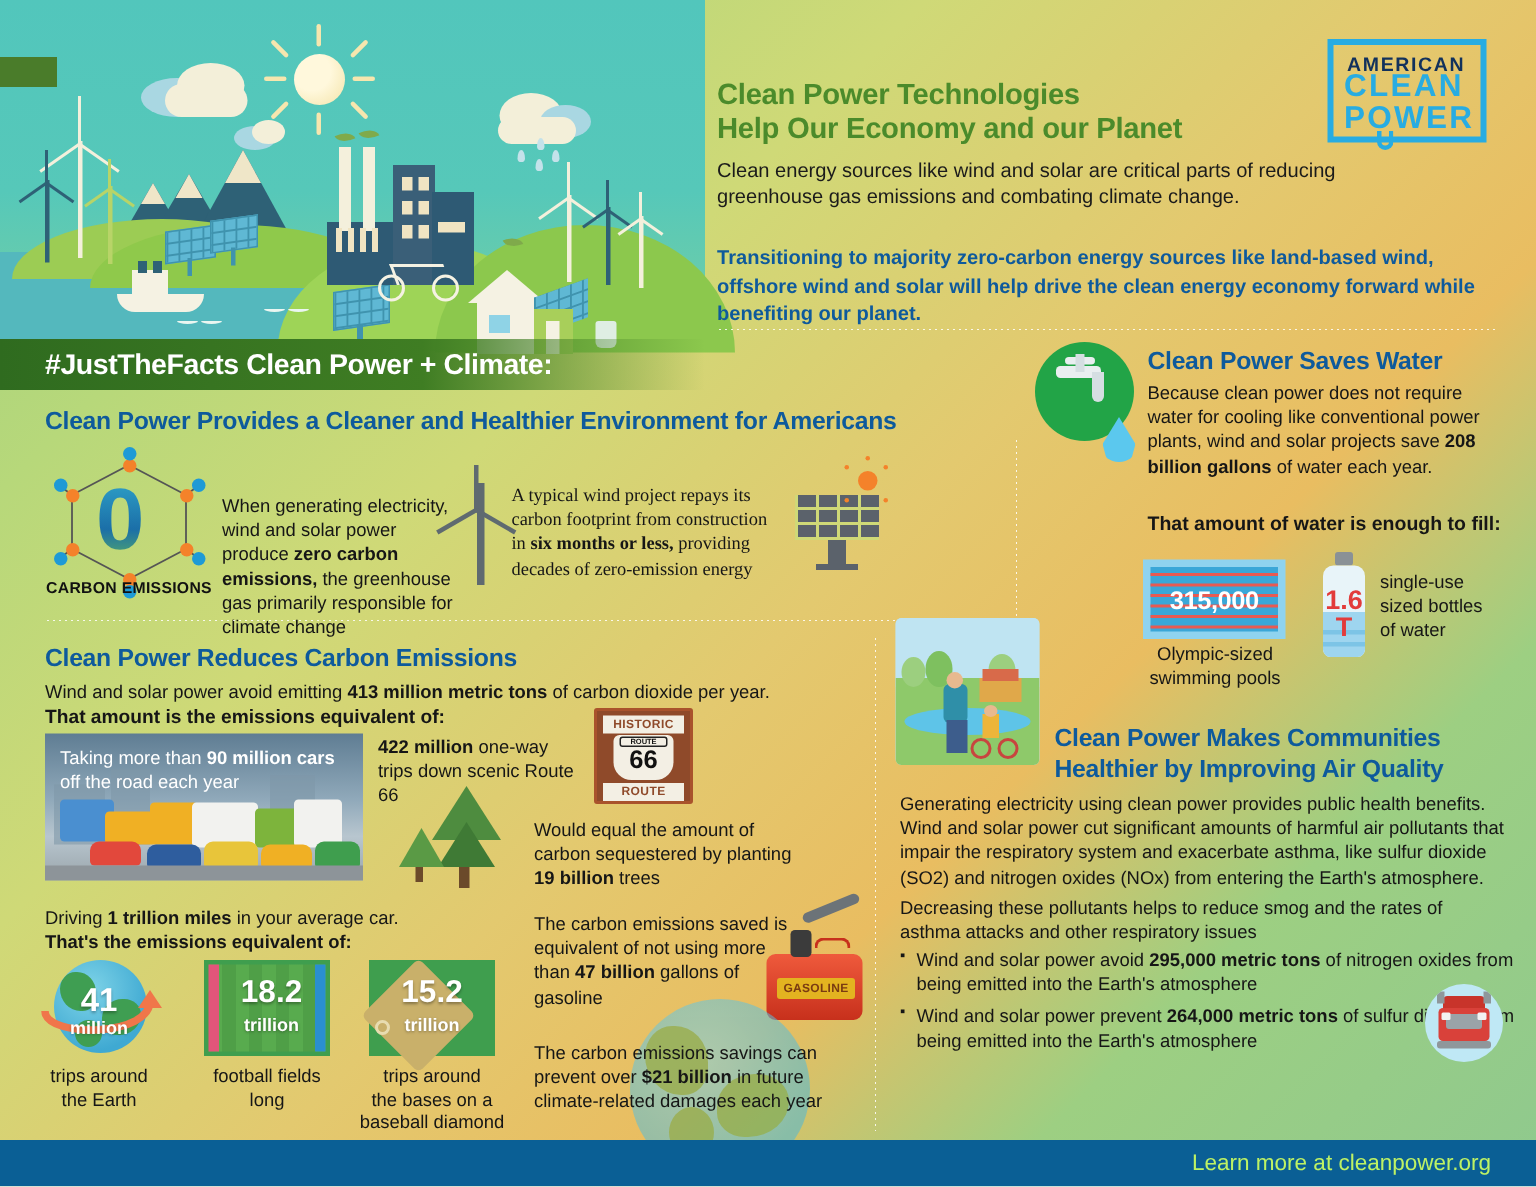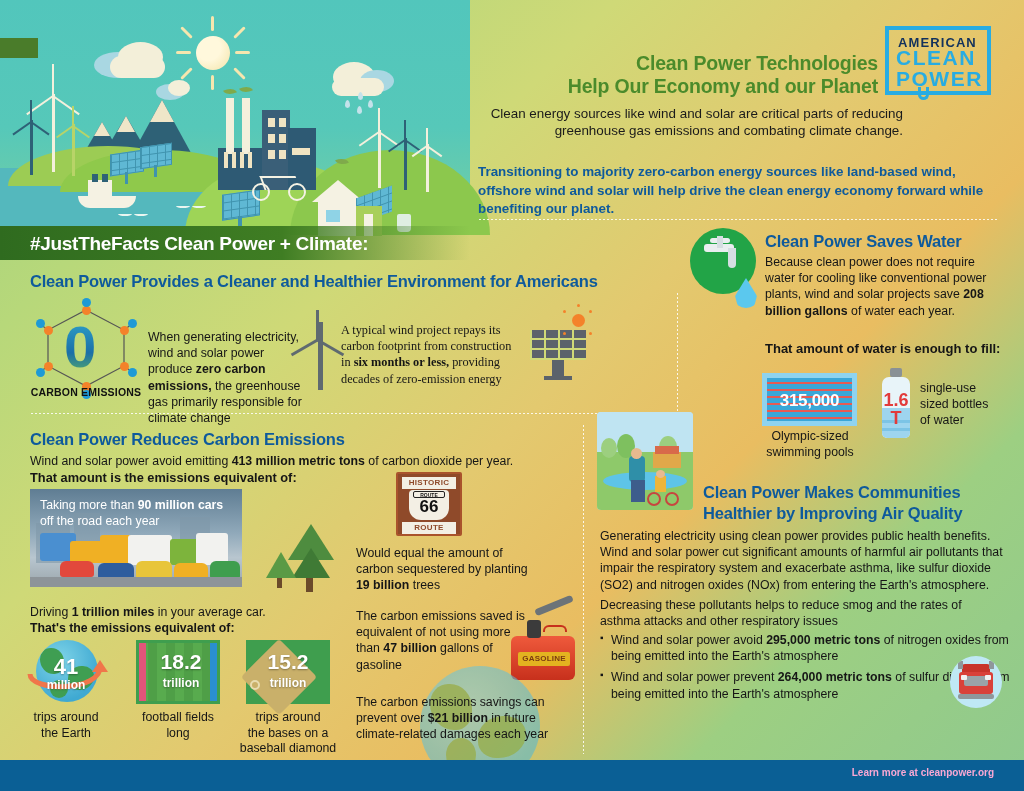--- a/index.html
+++ b/index.html
@@ -44,21 +44,21 @@
                                    linear-gradient(0deg,#3f93ae 1px,transparent 1px);
                  background-size: 8px 8px; }
   .factory { position:absolute; background:#2e5a74; }
   .stack { position:absolute; background:#f4f0dc; }
   .leaf { position:absolute; width:12px; height:7px; border-radius: 0 100% 0 100%; background:#7faa4b; }
   .bldg-win { position:absolute; background:#f0e4c2; }
   .wave { position:absolute; height:4px; border-bottom:2px solid #eaf6f1; border-radius:50%; }
   .raindrop { position:absolute; width:5px; height:8px; background:#c4e2ea; border-radius:50% 50% 50% 50% / 70% 70% 30% 30%; }
 
   
-  .header-txt { position:absolute; left:478px; top:52px; width:400px;text-align:right; }
+  .header-txt { position:absolute; left:478px; top:52px; width:400px; }
   .hdr-title { font-size:19.5px; font-weight:bold; color:#4b8b2b; line-height:1.18; letter-spacing:-0.2px;}
   .hdr-sub { margin-top:7px; font-size:13.4px; color:#1b1b1b; line-height:1.30; }
   .hdr-blue { margin-top:13px; font-size:13.4px; font-weight:bold; color:#0e5a9c; line-height:1.38; width:520px;}
 
   
   .logo-box { position:absolute; left:885px; top:26px; width:106px; height:69px;
               border:4px solid #28ace2; background:transparent; }
   .logo-am { position:absolute; left:9px; top:5px; font-size:13px; font-weight:bold;
              color:#12315c; letter-spacing:1.1px; }
   .logo-clean { position:absolute; left:7px; top:17px; font-size:21px; font-weight:bold;
@@ -105,21 +105,21 @@
   
   .park-photo { position:absolute; left:597px; top:412px; width:96px; height:98px;
                 border-radius:4px; overflow:hidden; background:#bfe4f2; }
 
   
   .tile { position:absolute; width:84px; height:64px; }
   .tile-cap { position:absolute; top:70px; width:100%; text-align:center; font-size:12.3px; color:#161616; line-height:1.28;}
   .tile-num { position:absolute; width:100%; text-align:center; color:#fff; font-weight:bold; }
 
   .footer { position:absolute; left:0; bottom:0; width:1024px; height:31px; background:#0a5f95; }
-  .footer span { position:absolute; right:30px; top:7px; font-size:10px; font-weight:bold; color:#f9a8d4; }
+  .footer span { position:absolute; right:30px; top:7px; font-size:15px; font-weight:normal; color:#bef264; }
 
   ul.bul { list-style:none; }
   ul.bul li { position:relative; padding-left:11px; margin-bottom:2px; }
   ul.bul li:before { content:"▪"; position:absolute; left:0; top:-1px; font-size:10px; color:#161616; }
 </style>
 </head>
 <body>
 
 <div id="page">
 
@@ -389,20 +389,23 @@
     <div style="position:absolute;left:68px;top:74px;width:36px;height:16px;background:#2e5d9e;border-radius:6px 6px 3px 3px;"></div>
     <div style="position:absolute;left:106px;top:72px;width:36px;height:18px;background:#e8c53a;border-radius:6px 6px 3px 3px;"></div>
     <div style="position:absolute;left:144px;top:74px;width:34px;height:16px;background:#f0b024;border-radius:6px 6px 3px 3px;"></div>
     <div style="position:absolute;left:180px;top:72px;width:30px;height:18px;background:#3f9e4e;border-radius:6px 6px 3px 3px;"></div>
     <div style="position:absolute;left:0;top:88px;width:212px;height:10px;background:#8d9499;"></div>
     <div class="body-t" style="position:absolute;left:10px;top:8px;width:194px;color:#fff;font-size:12.3px;">
       <span>Taking more than </span><b>90 million cars</b><span> off the road each year</span>
     </div>
   </div>
 
+  <div class="body-t" style="position:absolute;left:252px;top:490px;width:140px;">
+    <b>422 million</b><span> one-way trips down scenic Route 66</span>
+  </div>
   <div style="position:absolute;left:396px;top:472px;width:66px;height:64px;background:#8f4a2a;border:2px solid #a9532c;border-radius:2px;">
     <div style="position:absolute;left:4px;top:3px;width:54px;height:12px;background:#f3efe4;text-align:center;font-size:8px;font-weight:bold;color:#8f4a2a;line-height:12px;letter-spacing:.3px;">HISTORIC</div>
     <div style="position:absolute;left:11px;top:16px;width:40px;height:30px;background:#f3efe4;border-radius:4px 4px 12px 12px;">
       <div style="position:absolute;left:4px;top:1px;width:32px;height:7px;border:1px solid #222;border-radius:2px;font-size:5px;font-weight:bold;text-align:center;line-height:7px;color:#111;">ROUTE</div>
       <div style="position:absolute;left:0;top:8px;width:40px;text-align:center;font-size:17px;font-weight:bold;color:#111;line-height:1.1;">66</div>
     </div>
     <div style="position:absolute;left:4px;top:48px;width:54px;height:12px;background:#f3efe4;text-align:center;font-size:8px;font-weight:bold;color:#8f4a2a;line-height:12px;letter-spacing:.3px;">ROUTE</div>
   </div>
 
   <div>

